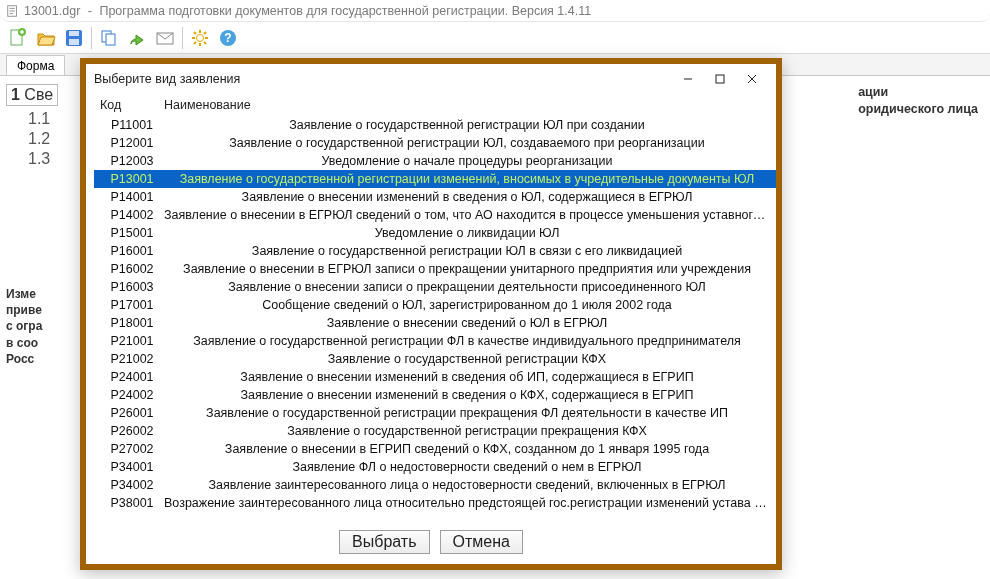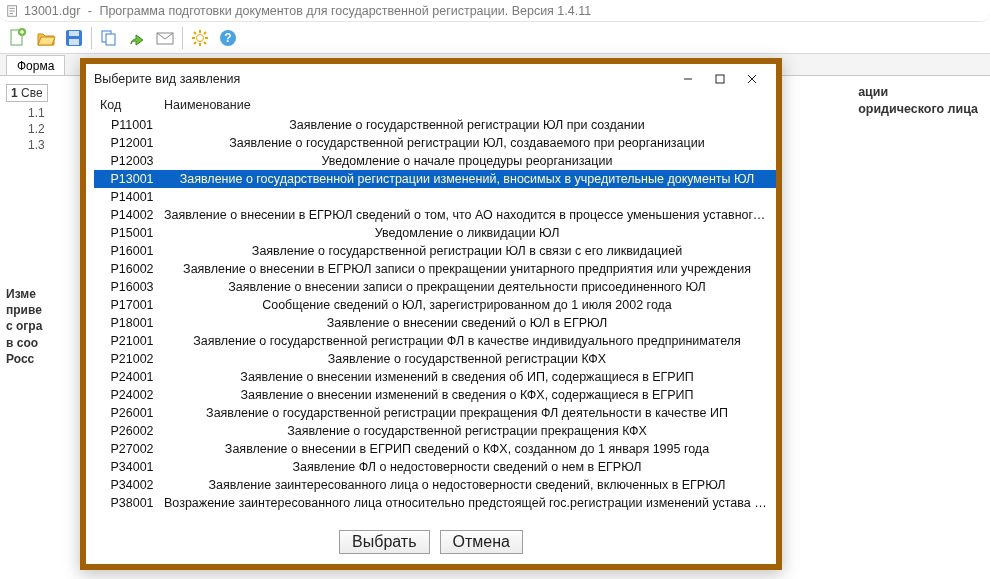--- a/index.html
+++ b/index.html
@@ -7,41 +7,41 @@
 
   
   .app-titlebar { height:22px; background:#fff; color:#7a7a7a; padding:2px 6px; display:flex; align-items:center; gap:4px; border-bottom:1px solid #e6e6e6;border-radius:9px;}
   .app-titlebar svg { width:14px; height:14px; }
   .toolbar { height:32px; background:#fff; display:flex; align-items:center; padding:0 4px; border-bottom:1px solid #d9d9d9;}
   .toolbar .tbtn { width:28px; height:28px; display:flex; align-items:center; justify-content:center; border-radius:3px; }
   .toolbar .sep { width:1px; height:22px; background:#ccc; margin:0 3px; }
   .tabstrip { height:22px; background:#f4f4f4; border-bottom:1px solid #c9c9c9; display:flex; align-items:flex-end; padding-left:6px;}
   .tabstrip .tab { padding:3px 10px 2px; border:1px solid #c9c9c9; border-bottom:none; background:#fff; font-size:12px; margin-right:2px;}
   .app-body { position:relative; height:calc(579px - 22px - 32px - 22px); padding:6px 10px; color:#333; }
-  .left-tree { position:absolute; left:6px; top:8px; width:40px; font-size:12px; color:#333;}
+  .left-tree { position:absolute; left:6px; top:8px; width:40px; font-size:16px; color:#333;}
   .left-tree .num { border:1px solid #bbb; padding:1px 4px; background:#fff; margin-bottom:3px; display:inline-block;}
   .left-tree .sub { margin-left:20px; padding:1px 2px; color:#555;}
   .bgtext { position:absolute; left:6px; top:210px; width:52px; font-size:12px; color:#333; line-height:1.35; }
   .righttext { position:absolute; right:12px; top:8px; color:#343434; text-align:left; line-height:1.35; font-weight:600;}
   .righttext .l2 { font-weight:600; }
 
   
   .modal { position:absolute; left:80px; top:58px; width:702px; height:512px; background:#fff; border:6px solid #a16207; box-shadow:0 4px 16px rgba(0,0,0,0.25); display:flex; flex-direction:column;}
   .modal-titlebar { height:30px; display:flex; align-items:center; padding:0 8px; color:#222; }
   .modal-titlebar .title { flex:1; font-size:12.5px;}
   .winbtn { width:32px; height:26px; display:flex; align-items:center; justify-content:center; }
   .modal-body { flex:1; overflow:hidden;padding-left:8px; }
   .columns-header { display:flex; padding:4px 6px 4px 6px; color:#222; }
   .col-code { width:64px; }
   .col-name { flex:1; }
   .list { height:418px; overflow:hidden;text-align:center; }
   .row { display:flex; padding:1px 6px; line-height:16px; white-space:nowrap; color:#111;}
   .row .code { width:64px; }
   .row .nm { flex:1; overflow:hidden; text-overflow:ellipsis; }
-  .row.sel { background:#0a63c7; color:#fef9c3; }
+  .row.sel { background:#0a63c7; color:#bef264; }
   .modal-buttons { height:40px; display:flex; justify-content:center; align-items:center; gap:10px; padding-bottom:4px;}
   .btn { min-width:70px; height:24px; padding:0 12px; border:1px solid #9e9e9e; background:linear-gradient(#fdfdfd,#ececec); display:flex; align-items:center; justify-content:center; font-size:16px; color:#222;}
 </style>
 </head>
 <body>
 
 <div class="app-titlebar">
   <svg viewBox="0 0 16 16">
       <rect x="2" y="2" width="10" height="12" fill="#fff" stroke="#888"></rect>
       <path d="M4 5h6M4 8h6M4 11h4" stroke="#888"></path>
@@ -167,20 +167,21 @@
         <div class="row">
           <span class="code">Р12003</span>
           <span class="nm">Уведомление о начале процедуры реорганизации</span>
         </div>
         <div class="row sel">
           <span class="code">Р13001</span>
           <span class="nm">Заявление о государственной регистрации изменений, вносимых в учредительные документы ЮЛ</span>
         </div>
         <div class="row">
           <span class="code">Р14001</span>
+          <span class="nm">Заявление о внесении изменений в сведения о ЮЛ, содержащиеся в ЕГРЮЛ</span>
         </div>
         <div class="row">
           <span class="code">Р14002</span>
           <span class="nm">Заявление о внесении в ЕГРЮЛ сведений о том, что АО находится в процессе уменьшения уставного капитала, а так…</span>
         </div>
         <div class="row">
           <span class="code">Р15001</span>
           <span class="nm">Уведомление о ликвидации ЮЛ</span>
         </div>
         <div class="row">

